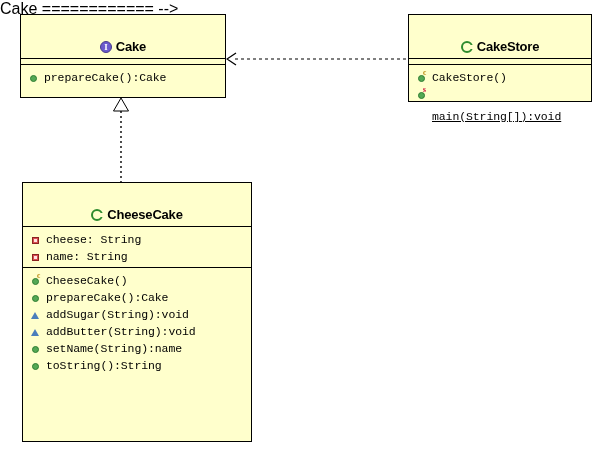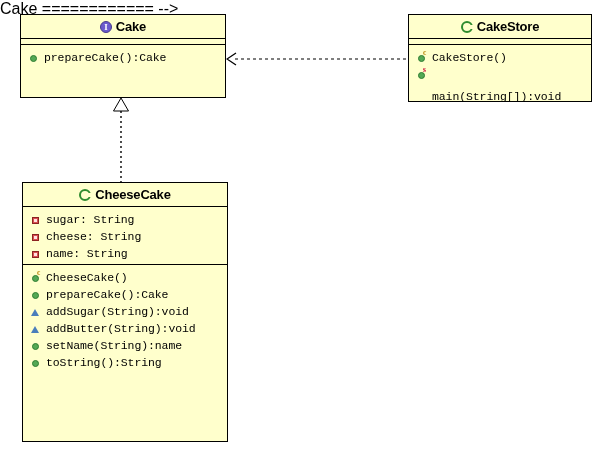--- a/index.html
+++ b/index.html
@@ -26,20 +26,21 @@
     height: 23px;
     display: flex;
     align-items: center;
     justify-content: center;
     gap: 2px;
     border-bottom: 1px solid #000000;
     font-size: 13px;
     font-weight: bold;
     color: #000000;
     letter-spacing: -0.2px;
+    margin-top: 20px;
   }
   .uml-compartment {
     box-sizing: border-box;
     padding: 4px 0 2px 0;
   }
   .uml-compartment.divided {
     border-top: 1px solid #000000;
   }
   .uml-compartment.empty-attrs {
     height: 5px;
@@ -226,30 +227,26 @@
     <div class="uml-row">
       <span class="mico circle-green">
           <span class="sup sup-s">s</span>
         </span>
       <span class="row-label static-member">main(String[]):void</span>
     </div>
   </div>
 </div>
 
 
-<div class="uml-class" style="left:22px; top:182px; width:206px; height:260px;">
+<div class="uml-class" style="left:22px; top:182px; width:230px; height:260px;">
   <div class="uml-title">
     <span class="tico cls"></span>
     <span>CheeseCake</span>
   </div>
   <div class="uml-compartment">
-    <div class="uml-row">
-      <span class="mico square-red"></span>
-      <span class="row-label">sugar: String</span>
-    </div>
     <div class="uml-row">
       <span class="mico square-red"></span>
       <span class="row-label">cheese: String</span>
     </div>
     <div class="uml-row">
       <span class="mico square-red"></span>
       <span class="row-label">name: String</span>
     </div>
   </div>
   <div class="uml-compartment divided">

